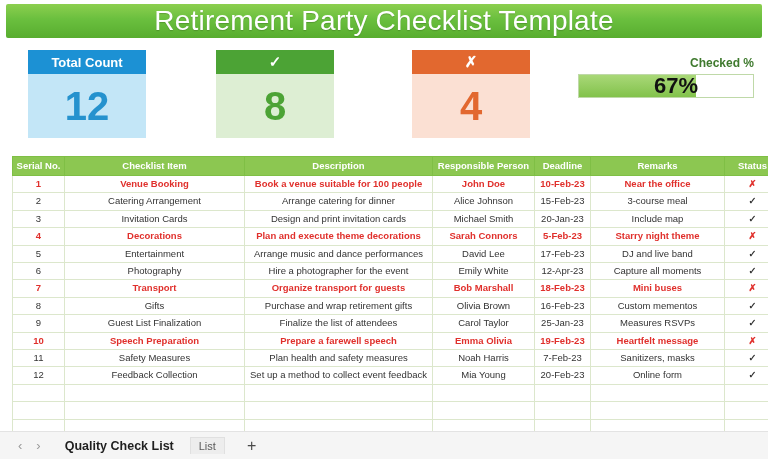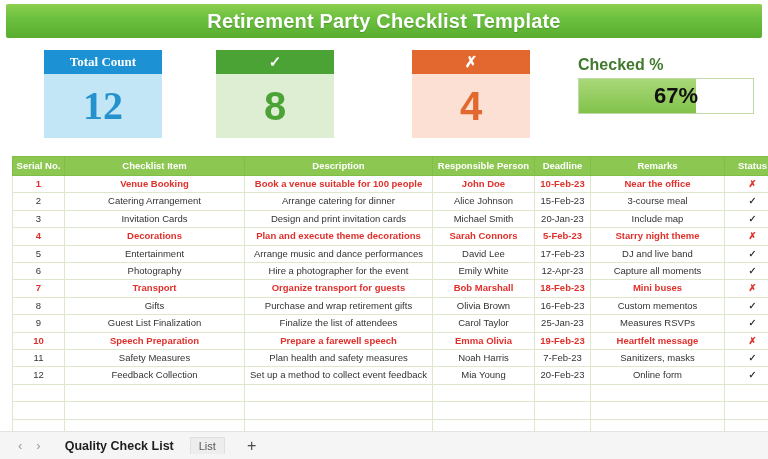--- a/index.html
+++ b/index.html
@@ -12,52 +12,52 @@
   .app{position:relative;width:768px;height:459px;background:#fff;}
 
   
   .title-bar{
     position:absolute;left:6px;top:4px;width:756px;height:34px;
     background:linear-gradient(180deg,#8ccf4f 0%,#6abf3e 45%,#58ad2f 100%);
     border-radius:2px;
     display:flex;align-items:center;justify-content:center;
   }
   .title-bar .title{
-    color:#ffffff;font-size:20px;font-weight:bold;letter-spacing:.2px;
+    color:#ffffff;font-size:28px;font-weight:normal;letter-spacing:.2px;
     text-shadow:0 1px 1px rgba(0,0,0,.18);
   }
 
   
   .kpi-band{position:absolute;left:0;top:42px;width:768px;height:108px;}
   .kpi-card{position:absolute;top:8px;width:118px;height:88px;}
   .kpi-card .cap{
     height:24px;display:flex;align-items:center;justify-content:center;
     color:#fff;font-size:13px;font-weight:bold;
   }
   .kpi-card .val{
     height:64px;display:flex;align-items:center;justify-content:center;
     font-size:40px;font-weight:bold;line-height:1;
   }
-  .kpi-total{left:44px;font-family:Liberation Serif, serif;}
+  .kpi-total{left:28px;}
   .kpi-total .cap{background:#1C91D4;}
   .kpi-total .val{background:#C3E6F7;color:#2592CE;}
   .kpi-check{left:216px;}
   .kpi-check .cap{background:#4CA335;font-size:15px;}
   .kpi-check .val{background:#DDEED3;color:#4CA335;}
   .kpi-cross{left:412px;}
   .kpi-cross .cap{background:#E2682F;font-size:15px;}
   .kpi-cross .val{background:#FBE0D3;color:#E2682F;}
 
   .pct-block{position:absolute;left:578px;top:14px;width:176px;height:76px;}
   .pct-block .pct-label{
-    text-align:left;color:#3F7A2E;font-size:16px;font-weight:bold;
+    text-align:right;color:#3F7A2E;font-size:12px;font-weight:bold;
     margin-bottom:4px;
   }
   .pct-bar{
-    position:relative;width:176px;height:36px;background:#ffffff;
+    position:relative;width:176px;height:24px;background:#ffffff;
     border:1px solid #BFD9A8;box-sizing:border-box;overflow:hidden;
   }
   .pct-fill{
     position:absolute;left:0;top:0;bottom:0;
     background:linear-gradient(180deg,#A6D islands 0%,#8CC653 100%);
     background:linear-gradient(180deg,#A9D878 0%,#82C24B 100%);
   }
   .pct-text{
     position:absolute;left:0;top:0;right:0;bottom:0;
     display:flex;align-items:center;justify-content:center;

